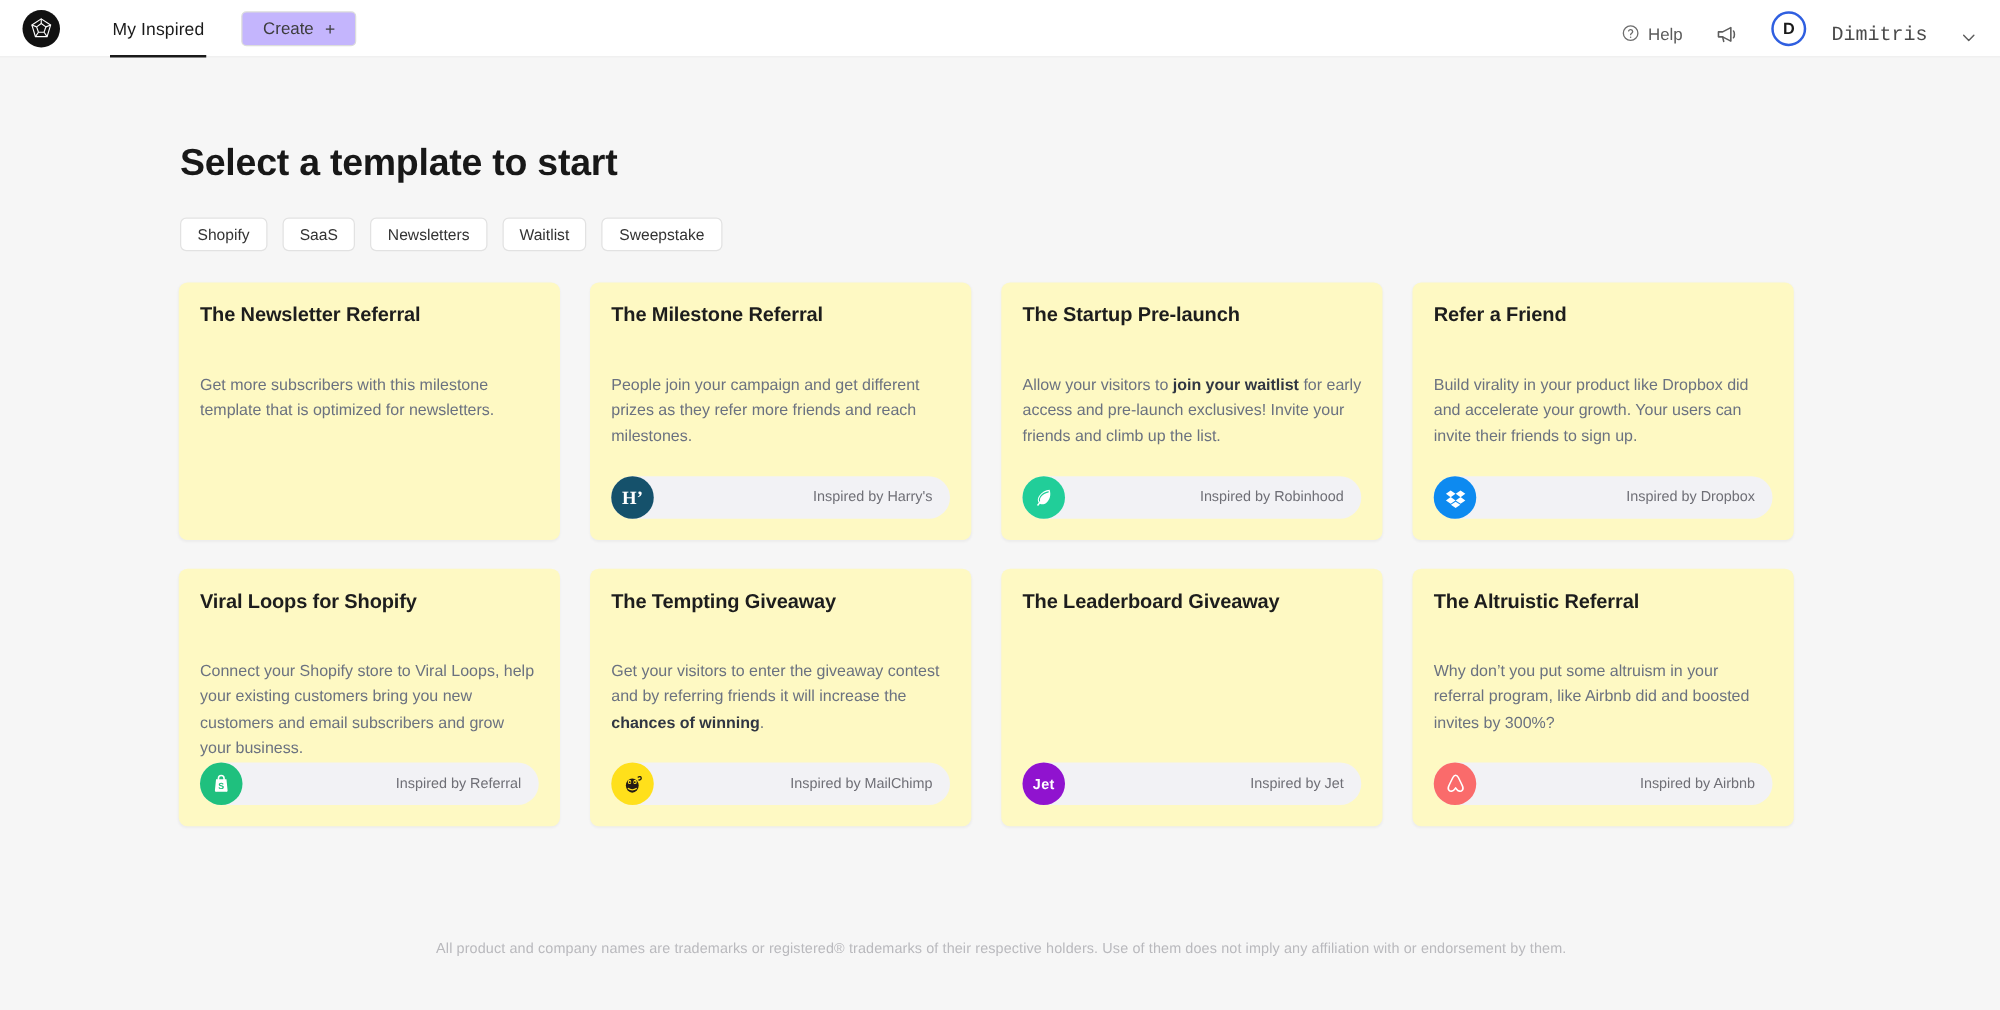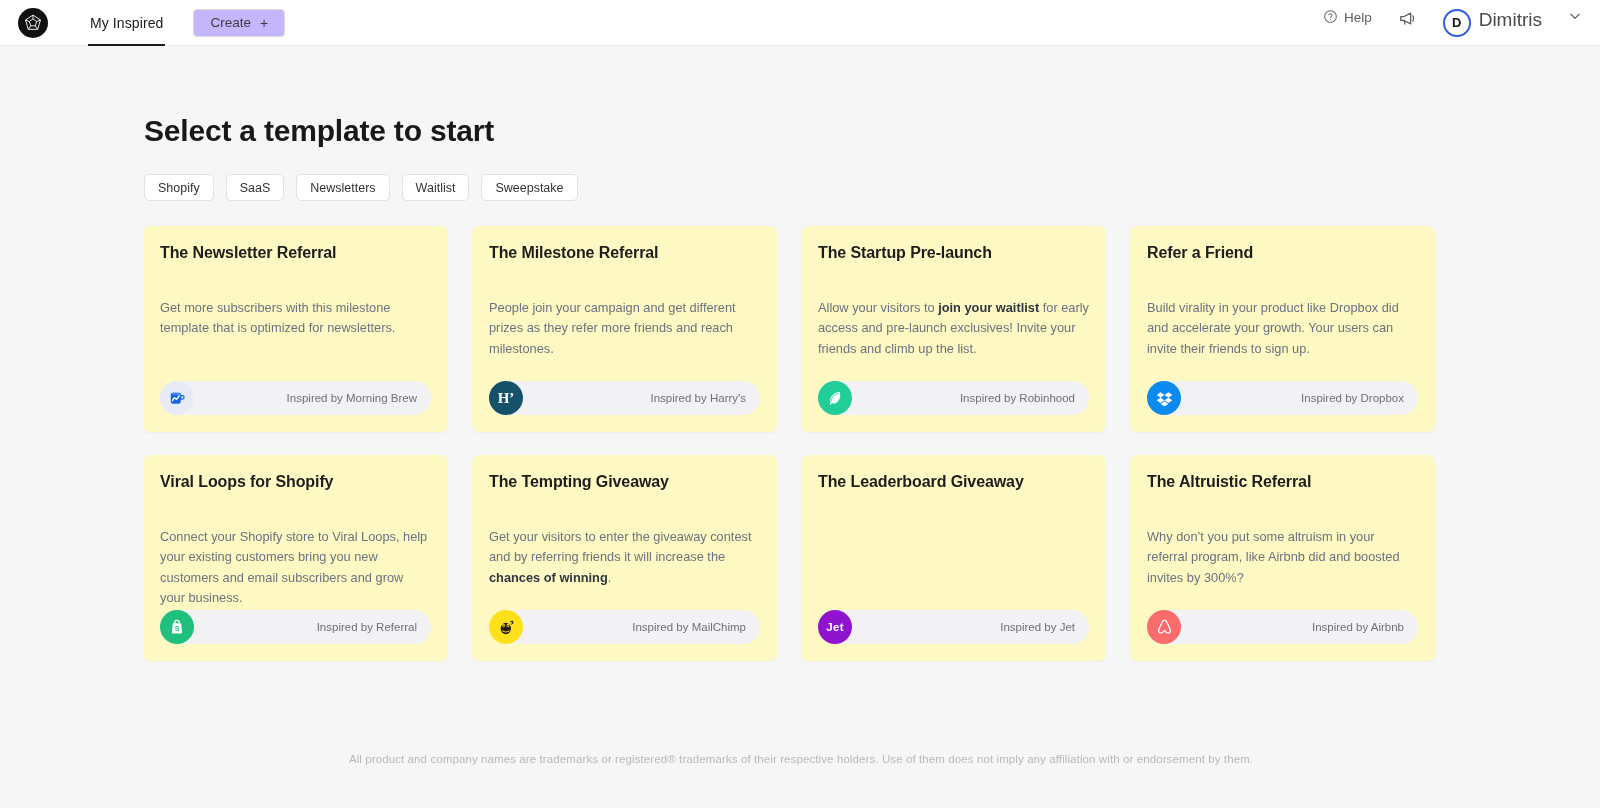--- a/index.html
+++ b/index.html
@@ -52,37 +52,37 @@
     font-size: 13.5px;
     color: #3c3c3c;
     display: flex; align-items: center; gap: 9px;
     cursor: pointer;
     font-family: "Liberation Sans", sans-serif;
   }
   .create-plus { font-size: 14px; line-height: 1; color: #3c3c3c; }
 
   .topbar-right {
     margin-left: auto;
-    display: flex; align-items: flex-start; gap: 0;
+    display: flex; align-items: flex-end; gap: 0;
   }
   .help-link {
     display: flex; align-items: center; gap: 6px;
     font-size: 13.5px; color: #5b5b5b; cursor: pointer;
     margin-right: 26px;
   }
   .megaphone { cursor: pointer; margin-right: 26px; display: flex; align-items: center; }
   .avatar {
     width: 28px; height: 28px; border-radius: 50%;
     border: 2px solid #2f5fe0;
     background: #ffffff;
     display: flex; align-items: center; justify-content: center;
     font-size: 13px; font-weight: bold; color: #1a1a1a;
     cursor: pointer;
   }
-  .user-name { font-size: 19px; color: #4a4a4a; margin-left: 8px; cursor: pointer; }
+  .user-name { font-size: 16px; color: #4a4a4a; margin-left: 20px; cursor: pointer; font-family: Liberation Mono, monospace; }
   .chev {
     margin-left: 26px; cursor: pointer; display: flex; align-items: center;
   }
 
   
   .page { padding: 0; }
   .wrap { width: 1320px; margin: 0 auto; padding-left: 2px; }
 
   .page-title {
     font-size: 30px;
@@ -254,31 +254,20 @@
         </div>
         <div class="chip">
           <span>Sweepstake</span>
         </div>
       </div>
 
     <div class="grid" id="grid">
         <div class="card">
           <div class="card-title">The Newsletter Referral</div>
           <div class="card-desc">Get more subscribers with this milestone template that is optimized for newsletters.</div>
-          <div class="card-footer">
-            <span class="brand-icon" style="background: rgb(230, 235, 247);">
-              <svg width="20" height="20" viewBox="0 0 24 24">
-                <path d="M4.5 7h12v8.5a3.5 3.5 0 0 1-3.5 3.5H8a3.5 3.5 0 0 1-3.5-3.5z" fill="#1565e0"></path>
-                <path d="M16.5 9h1.8a2.2 2.2 0 0 1 0 4.4h-1.8z" fill="none" stroke="#1565e0" stroke-width="1.5"></path>
-                <ellipse cx="10.5" cy="7" rx="6" ry="1.6" fill="#3d86f5"></ellipse>
-                <polyline points="6.5,15 9,11.6 11.4,13.6 14.8,9.3" fill="none" stroke="#ffffff" stroke-width="1.6" stroke-linecap="round" stroke-linejoin="round"></polyline>
-              </svg>
-            </span>
-            <span class="brand-label">Inspired by Morning Brew</span>
-          </div>
         </div>
         <div class="card">
           <div class="card-title">The Milestone Referral</div>
           <div class="card-desc">People join your campaign and get different prizes as they refer more friends and reach milestones.</div>
           <div class="card-footer">
             <span class="brand-icon" style="background: rgb(21, 81, 107);">
               <svg width="34" height="34" viewBox="0 0 34 34">
                 <text x="17" y="22.4" text-anchor="middle" font-family="Liberation Serif, serif" font-size="15" font-weight="bold" fill="#ffffff">H’</text>
               </svg>
             </span>

